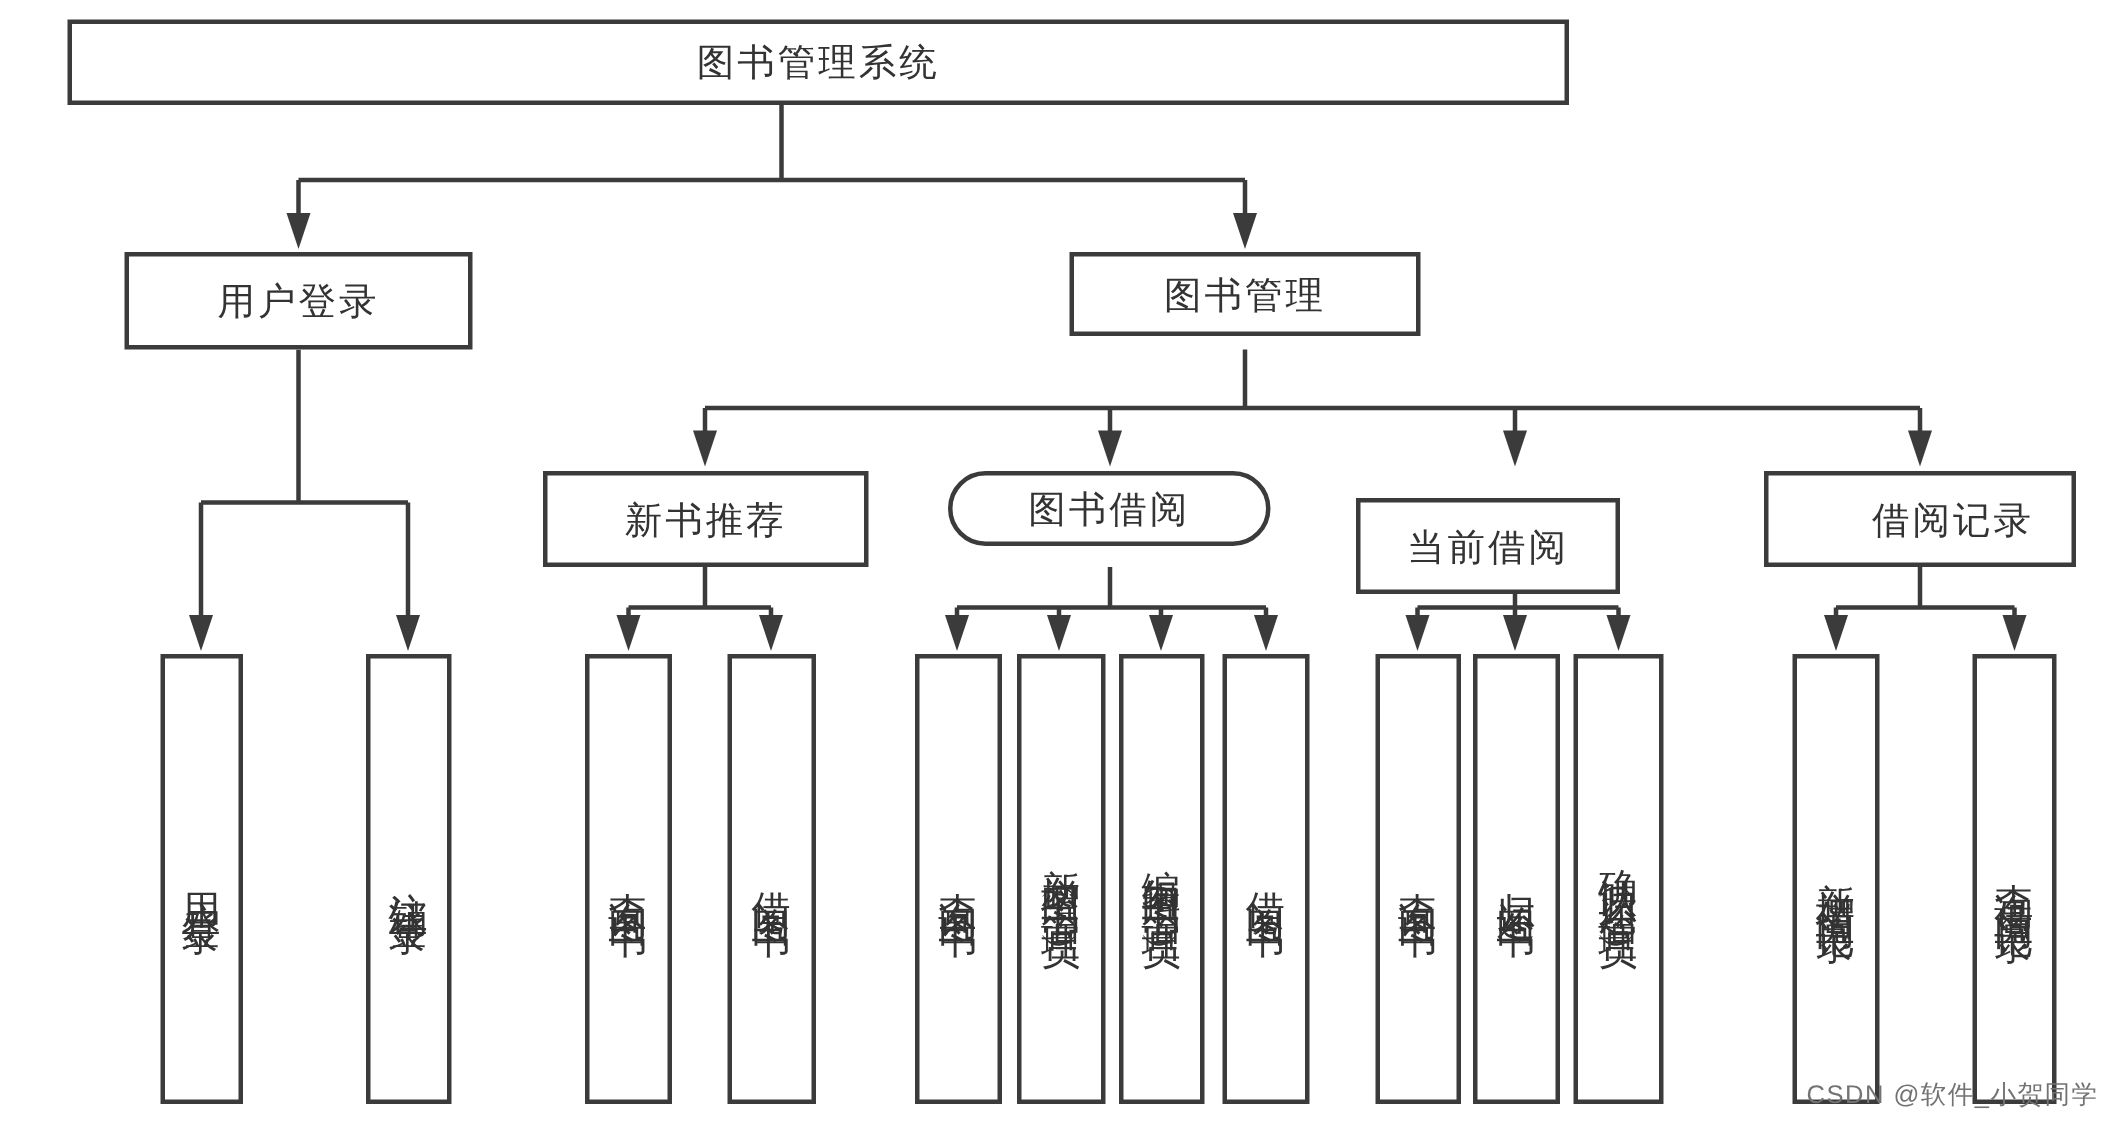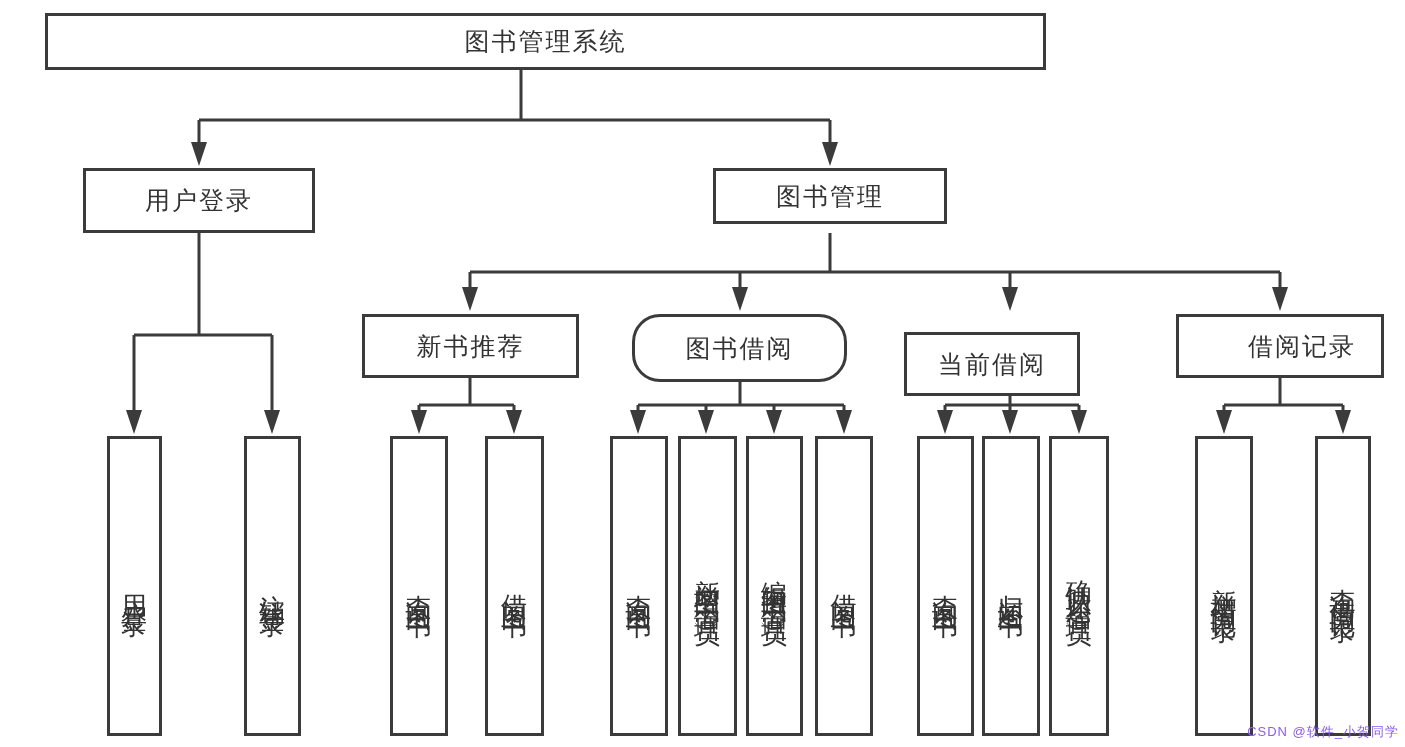--- a/index.html
+++ b/index.html
@@ -24,22 +24,22 @@
     writing-mode:vertical-rl;
     text-orientation:mixed;
     font-size:26px;
     letter-spacing:6px;
     line-height:1;
     color:#333333;
   }
   .watermark{
     position:absolute;
     right:6px;bottom:6px;
-    font-size:13px;
-    color:#8b5cf6;
+    font-size:17px;
+    color:#737373;
     letter-spacing:1px;
     white-space:nowrap;
     z-index:5;
   }
 </style>
 </head>
 <body>
 
 <div class="canvas">
 
@@ -90,21 +90,21 @@
   <div class="node hnode" style="left:83px;top:168px;width:232px;height:65px;">
     <span>用户登录</span>
   </div>
   <div class="node hnode" style="left:713px;top:168px;width:234px;height:56px;">
     <span>图书管理</span>
   </div>
 
   <div class="node hnode" style="left:362px;top:314px;width:217px;height:64px;">
     <span>新书推荐</span>
   </div>
-  <div class="node hnode" style="left:632px;top:314px;width:215px;height:68px;border-radius:28px;">
+  <div class="node hnode" style="left:632px;top:314px;width:215px;height:50px;border-radius:28px;">
     <span>图书借阅</span>
   </div>
   <div class="node hnode" style="left:904px;top:332px;width:176px;height:64px;">
     <span>当前借阅</span>
   </div>
   <div class="node hnode" style="left:1176px;top:314px;width:208px;height:64px;padding-left:44px;">
     <span>借阅记录</span>
   </div>
 
   <div class="node vnode" style="left:107px;top:436px;width:55px;height:300px;">

